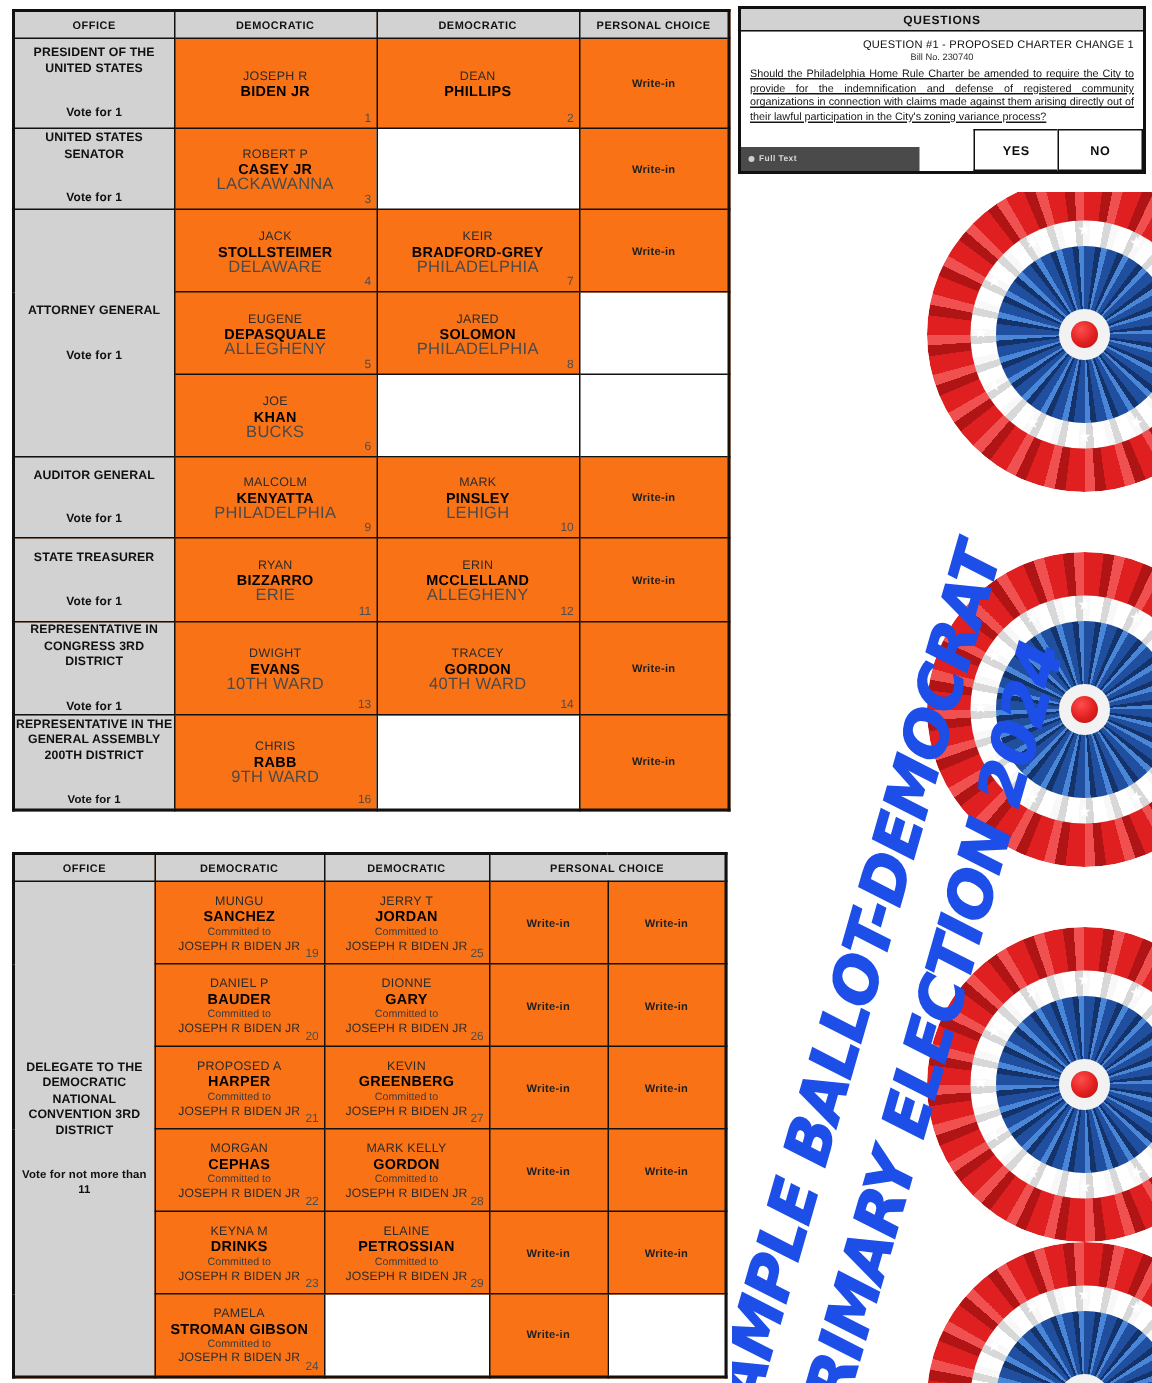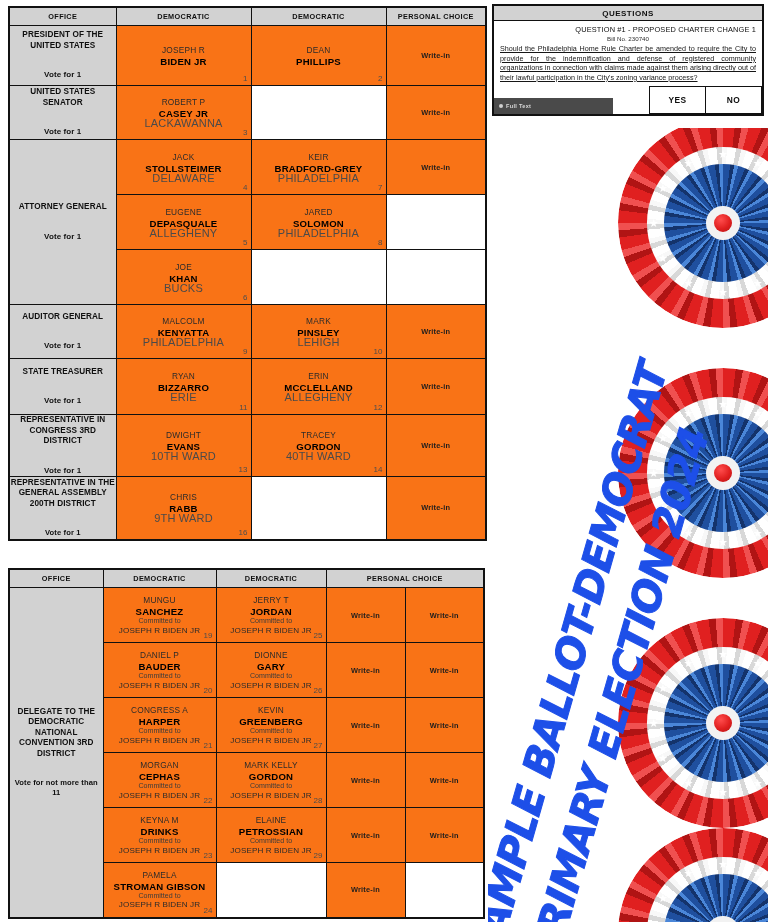--- a/index.html
+++ b/index.html
@@ -423,21 +423,21 @@
           <span class="last">GARY</span>
           <span class="commit">Committed to</span>
           <span class="commit-to">JOSEPH R BIDEN JR</span>
           <span class="num">26</span>
         </td>
         <td class="writein">Write-in</td>
         <td class="writein">Write-in</td>
       </tr>
       <tr style="height:55px">
         <td class="cand">
-          <span class="first">CONGRESS A</span>
+          <span class="first">PROPOSED A</span>
           <span class="last">HARPER</span>
           <span class="commit">Committed to</span>
           <span class="commit-to">JOSEPH R BIDEN JR</span>
           <span class="num">21</span>
         </td>
         <td class="cand">
           <span class="first">KEVIN</span>
           <span class="last">GREENBERG</span>
           <span class="commit">Committed to</span>
           <span class="commit-to">JOSEPH R BIDEN JR</span>

